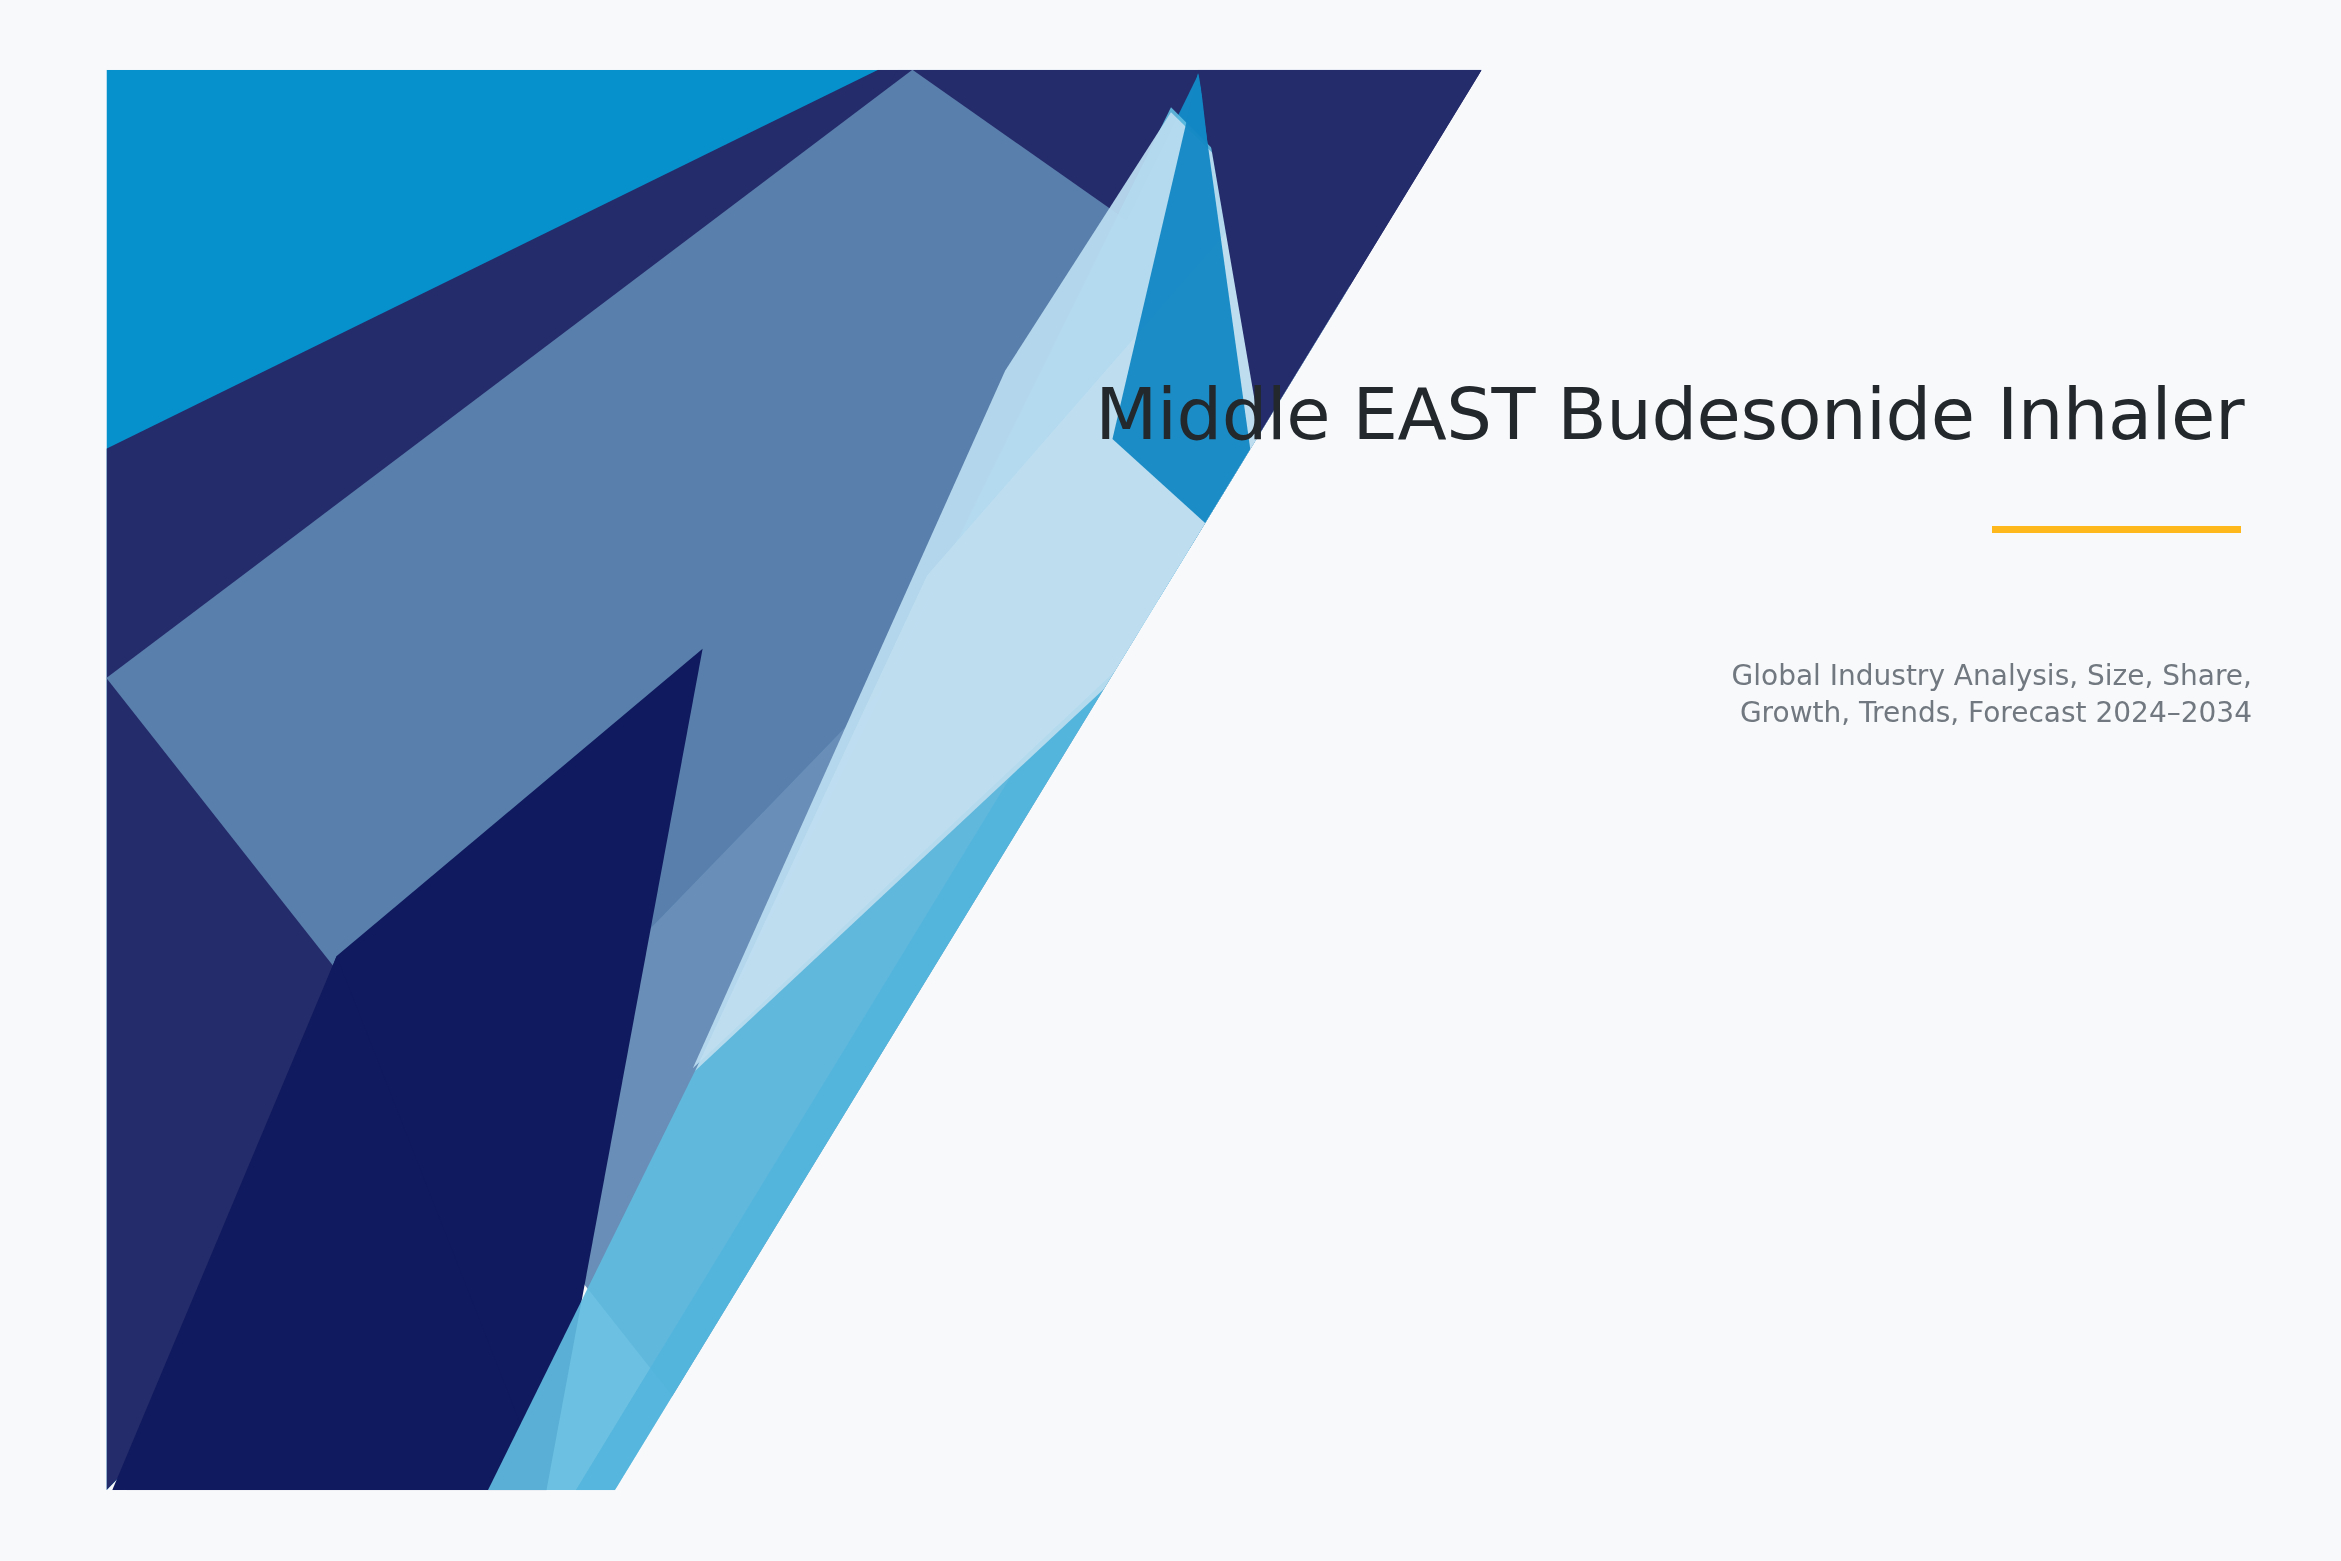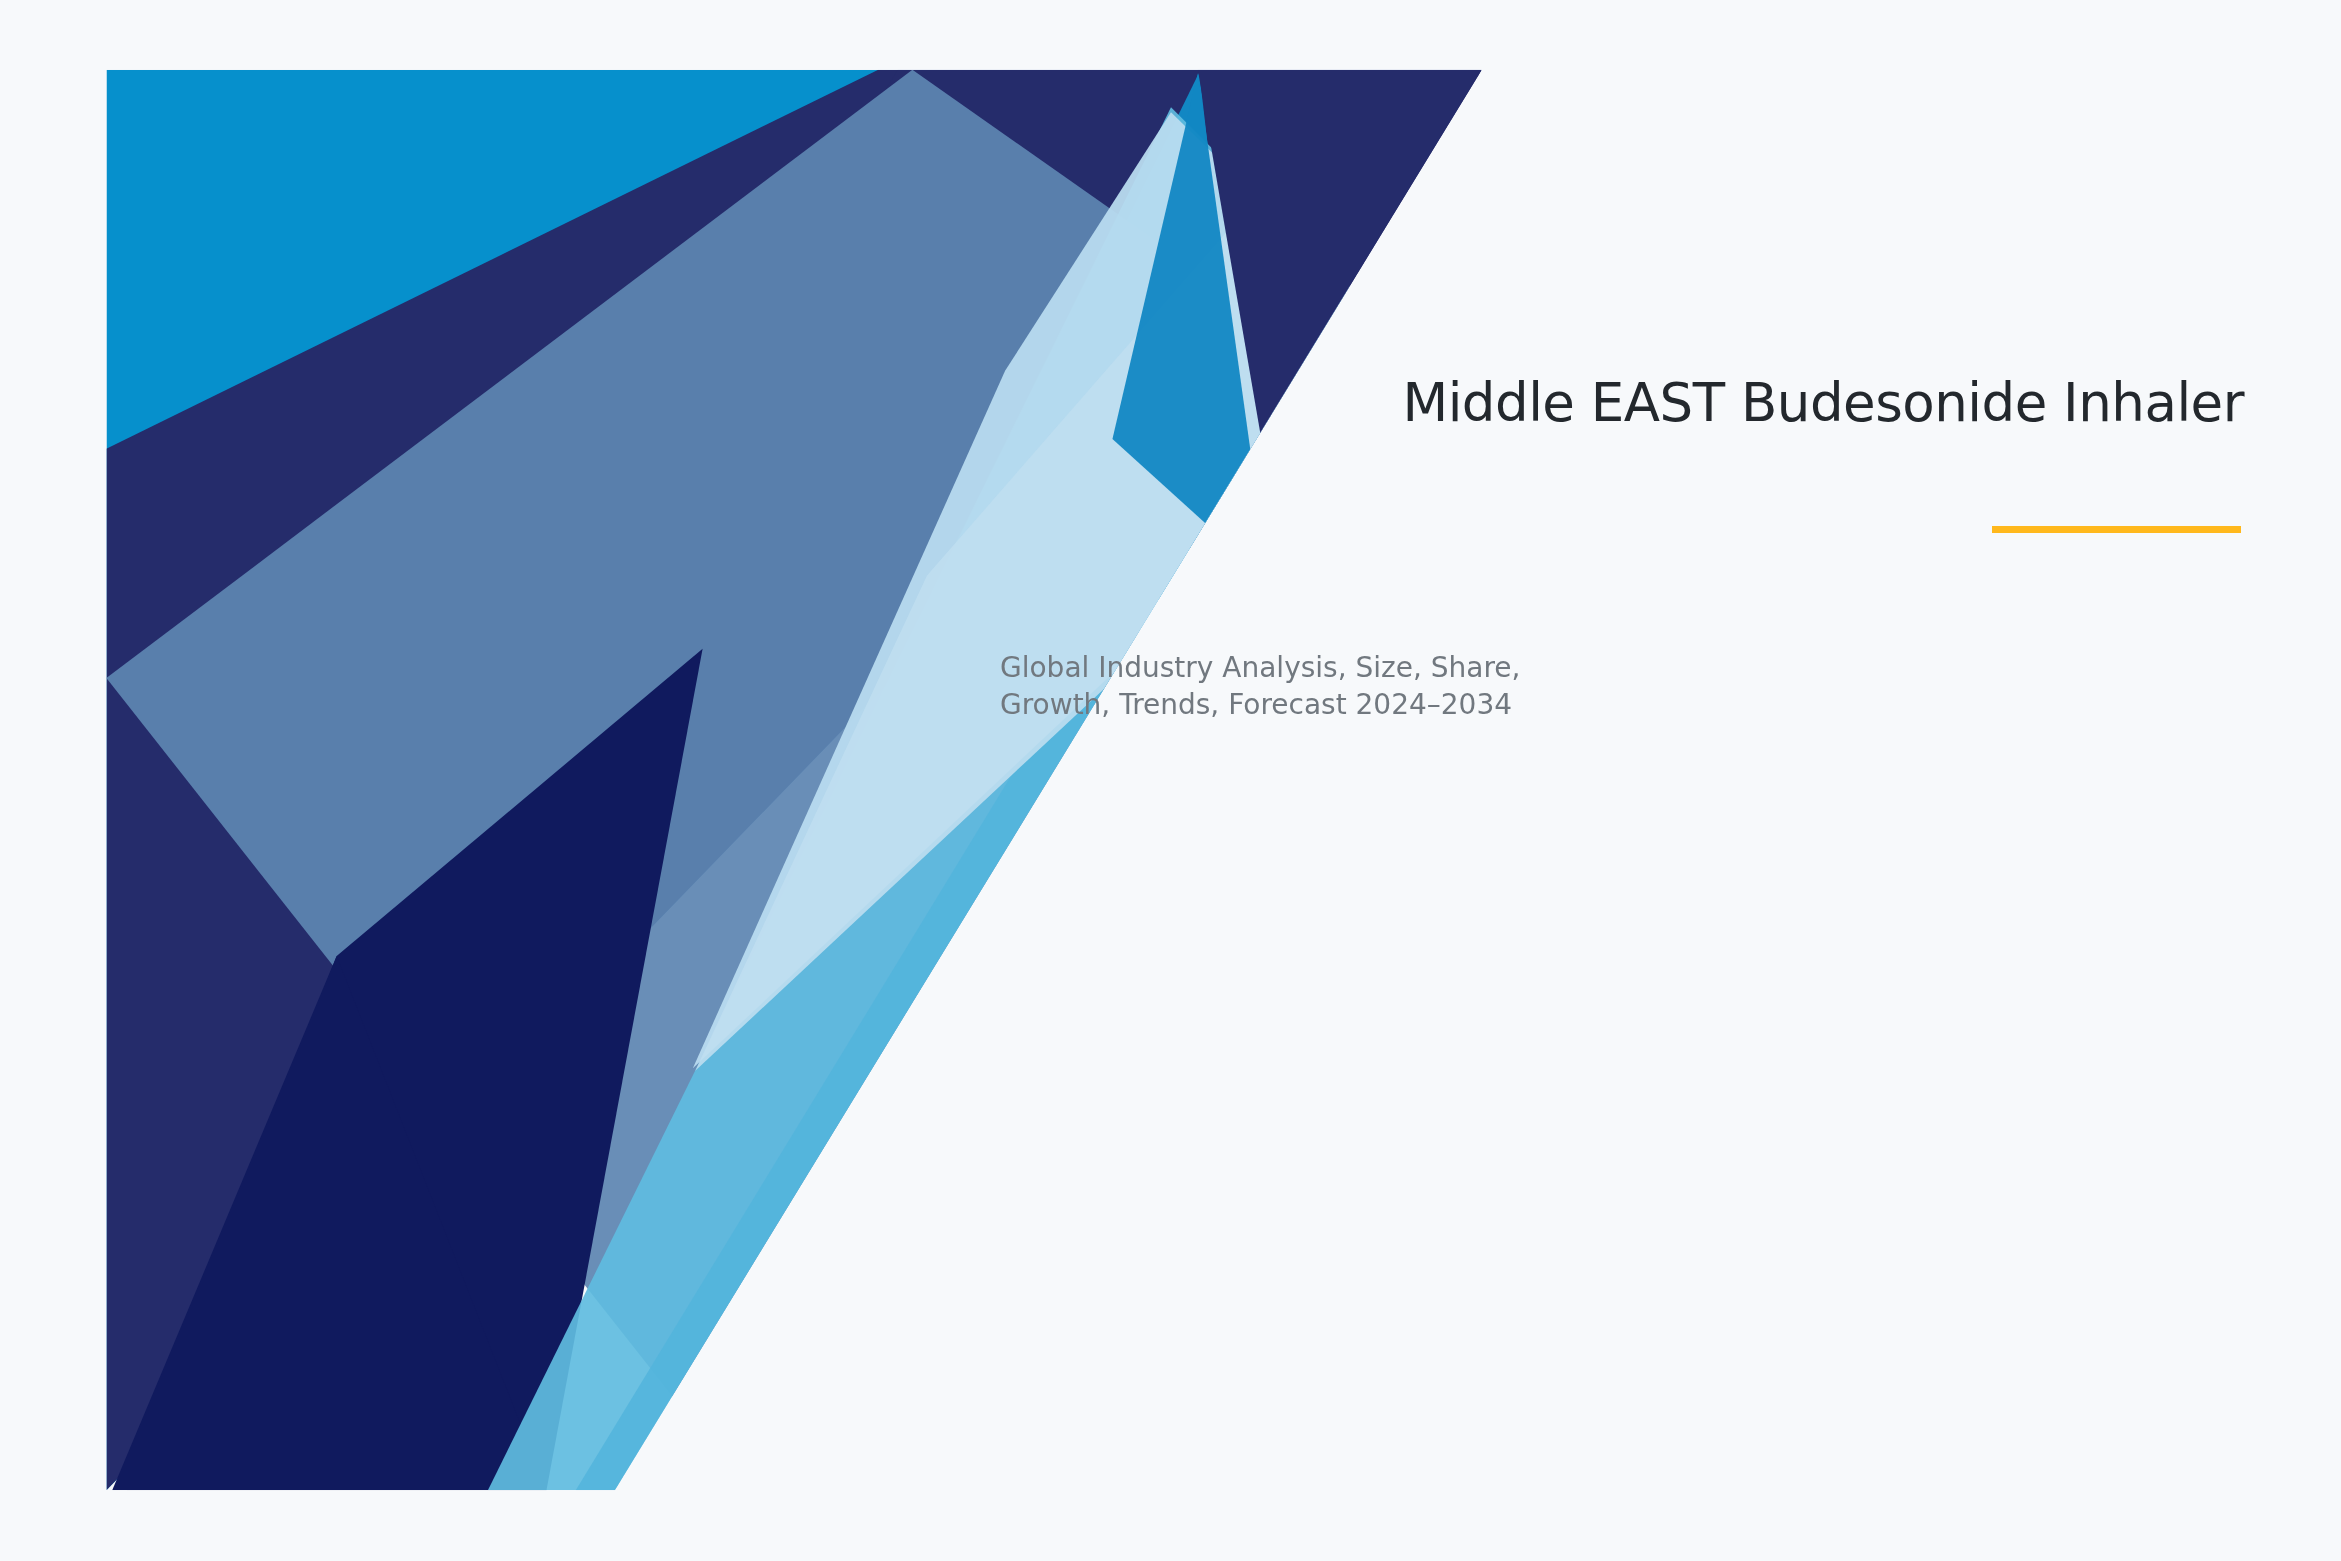--- a/index.html
+++ b/index.html
@@ -28,21 +28,21 @@
   }
   #text-block {
     position: absolute;
     left: 1000px;
     top: 371px;
     width: 1244px;
     text-align: right;
   }
   #cover-title {
     font-family: "DejaVu Sans", sans-serif;
-    font-size: 53px;
+    font-size: 72px;
     line-height: 1.21;
     font-weight: 400;
     color: #23282D;
     letter-spacing: -0.5px;
     margin: 0;
     white-space: pre-line;
     position: relative;
     z-index: 3;
   }
   .title-line {
@@ -56,28 +56,28 @@
     width: 249px;
     height: 7.3px;
     background: #FFB81C;
     z-index: 2;
   }
   #cover-subtitle {
     position: absolute;
     left: 1000px;
     top: 649px;
     width: 1244px;
-    text-align: left;
+    text-align: right;
     font-family: "DejaVu Sans", sans-serif;
     font-size: 28px;
     line-height: 1.33;
     font-weight: 400;
     color: #71787F;
     white-space: pre-line;
-    margin: 0;
+    margin: 8px;
   }
 </style>
 </head>
 <body>
 
 <div id="cover">
 
   <svg id="artwork" viewBox="0 0 4800 3200" preserveAspectRatio="none" xmlns="http://www.w3.org/2000/svg">
 
     <rect x="0" y="0" width="4800" height="3200" fill="#F7F9FB"></rect>

